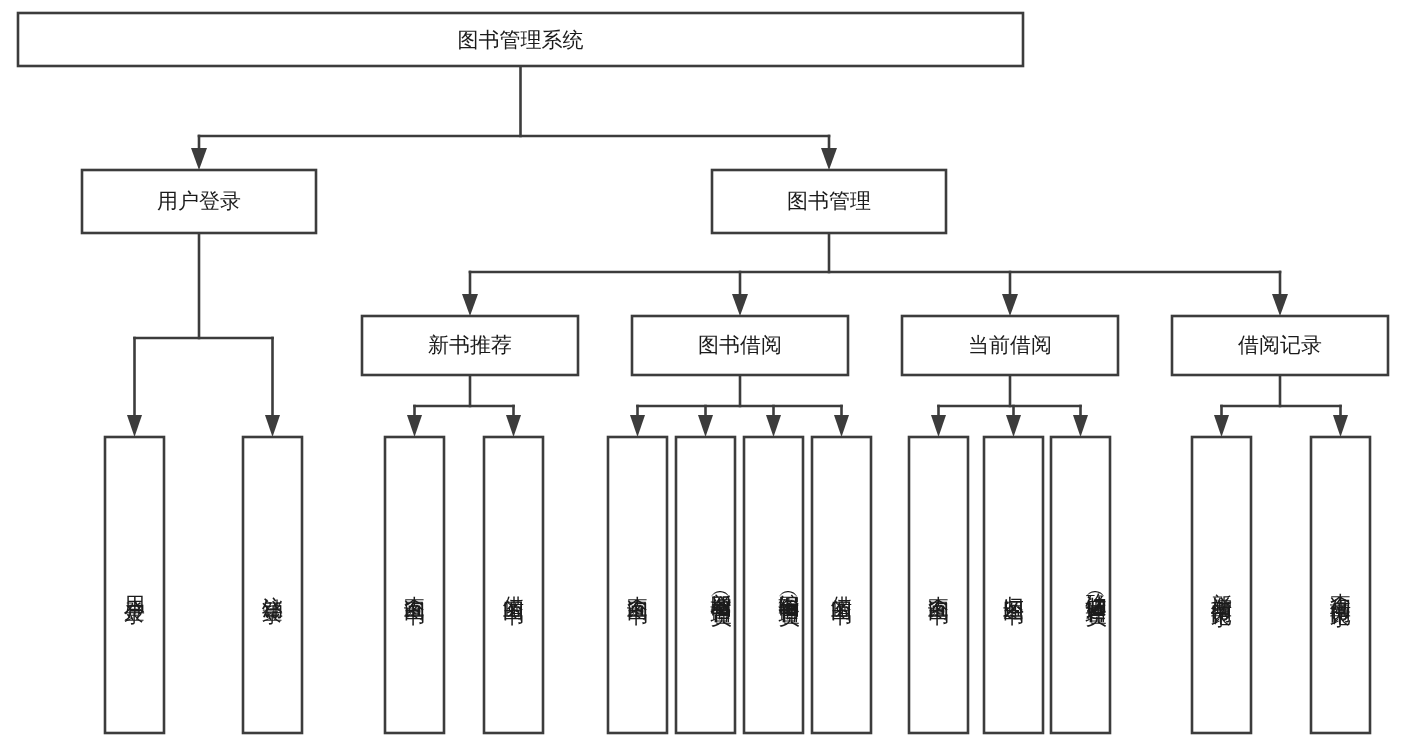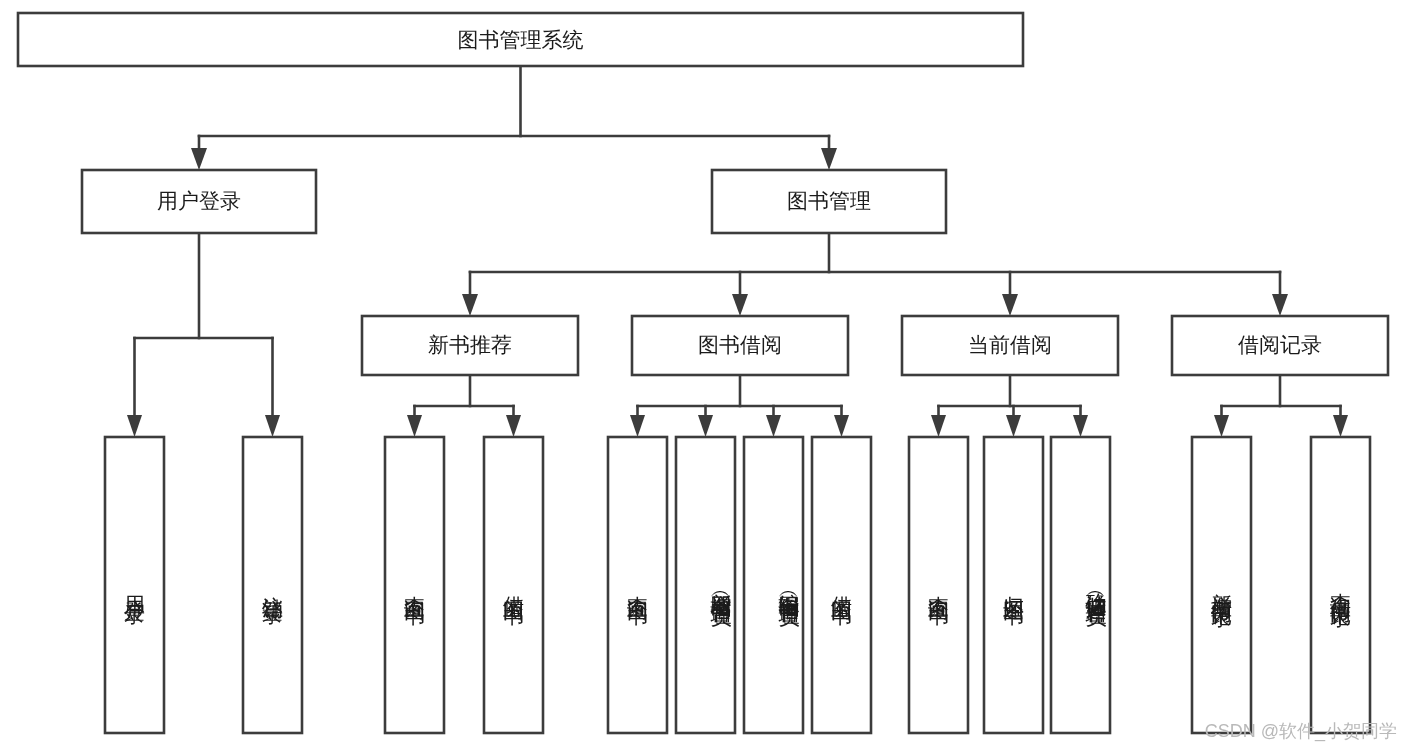--- a/index.html
+++ b/index.html
@@ -188,14 +188,13 @@
     <div style="position:absolute;left:676px;top:441px;width:59px;height:288px;writing-mode:vertical-rl;text-orientation:upright;display:flex;align-items:flex-start;justify-content:center;font-size:21px;color:#1b1b1b;letter-spacing:2px;">新增图书（管理员）</div>
     <div style="position:absolute;left:744px;top:441px;width:59px;height:288px;writing-mode:vertical-rl;text-orientation:upright;display:flex;align-items:flex-start;justify-content:center;font-size:21px;color:#1b1b1b;letter-spacing:2px;">编辑图书（管理员）</div>
     <div style="position:absolute;left:812px;top:437px;width:59px;height:296px;writing-mode:vertical-rl;text-orientation:upright;display:flex;align-items:center;justify-content:center;font-size:21px;color:#1b1b1b;letter-spacing:3px;">借阅图书</div>
     <div style="position:absolute;left:909px;top:437px;width:59px;height:296px;writing-mode:vertical-rl;text-orientation:upright;display:flex;align-items:center;justify-content:center;font-size:21px;color:#1b1b1b;letter-spacing:3px;">查询图书</div>
     <div style="position:absolute;left:984px;top:437px;width:59px;height:296px;writing-mode:vertical-rl;text-orientation:upright;display:flex;align-items:center;justify-content:center;font-size:21px;color:#1b1b1b;letter-spacing:3px;">归还图书</div>
     <div style="position:absolute;left:1051px;top:441px;width:59px;height:288px;writing-mode:vertical-rl;text-orientation:upright;display:flex;align-items:flex-start;justify-content:center;font-size:21px;color:#1b1b1b;letter-spacing:2px;">确认归还（管理员）</div>
     <div style="position:absolute;left:1192px;top:437px;width:59px;height:296px;writing-mode:vertical-rl;text-orientation:upright;display:flex;align-items:center;justify-content:center;font-size:21px;color:#1b1b1b;letter-spacing:3px;">新增借阅记录</div>
     <div style="position:absolute;left:1311px;top:437px;width:59px;height:296px;writing-mode:vertical-rl;text-orientation:upright;display:flex;align-items:center;justify-content:center;font-size:21px;color:#1b1b1b;letter-spacing:3px;">查询借阅记录</div>
   </div>
 
-  <div class="watermark">CSDN @软件_小贺同学</div>
 </div>
 
 </body></html>

